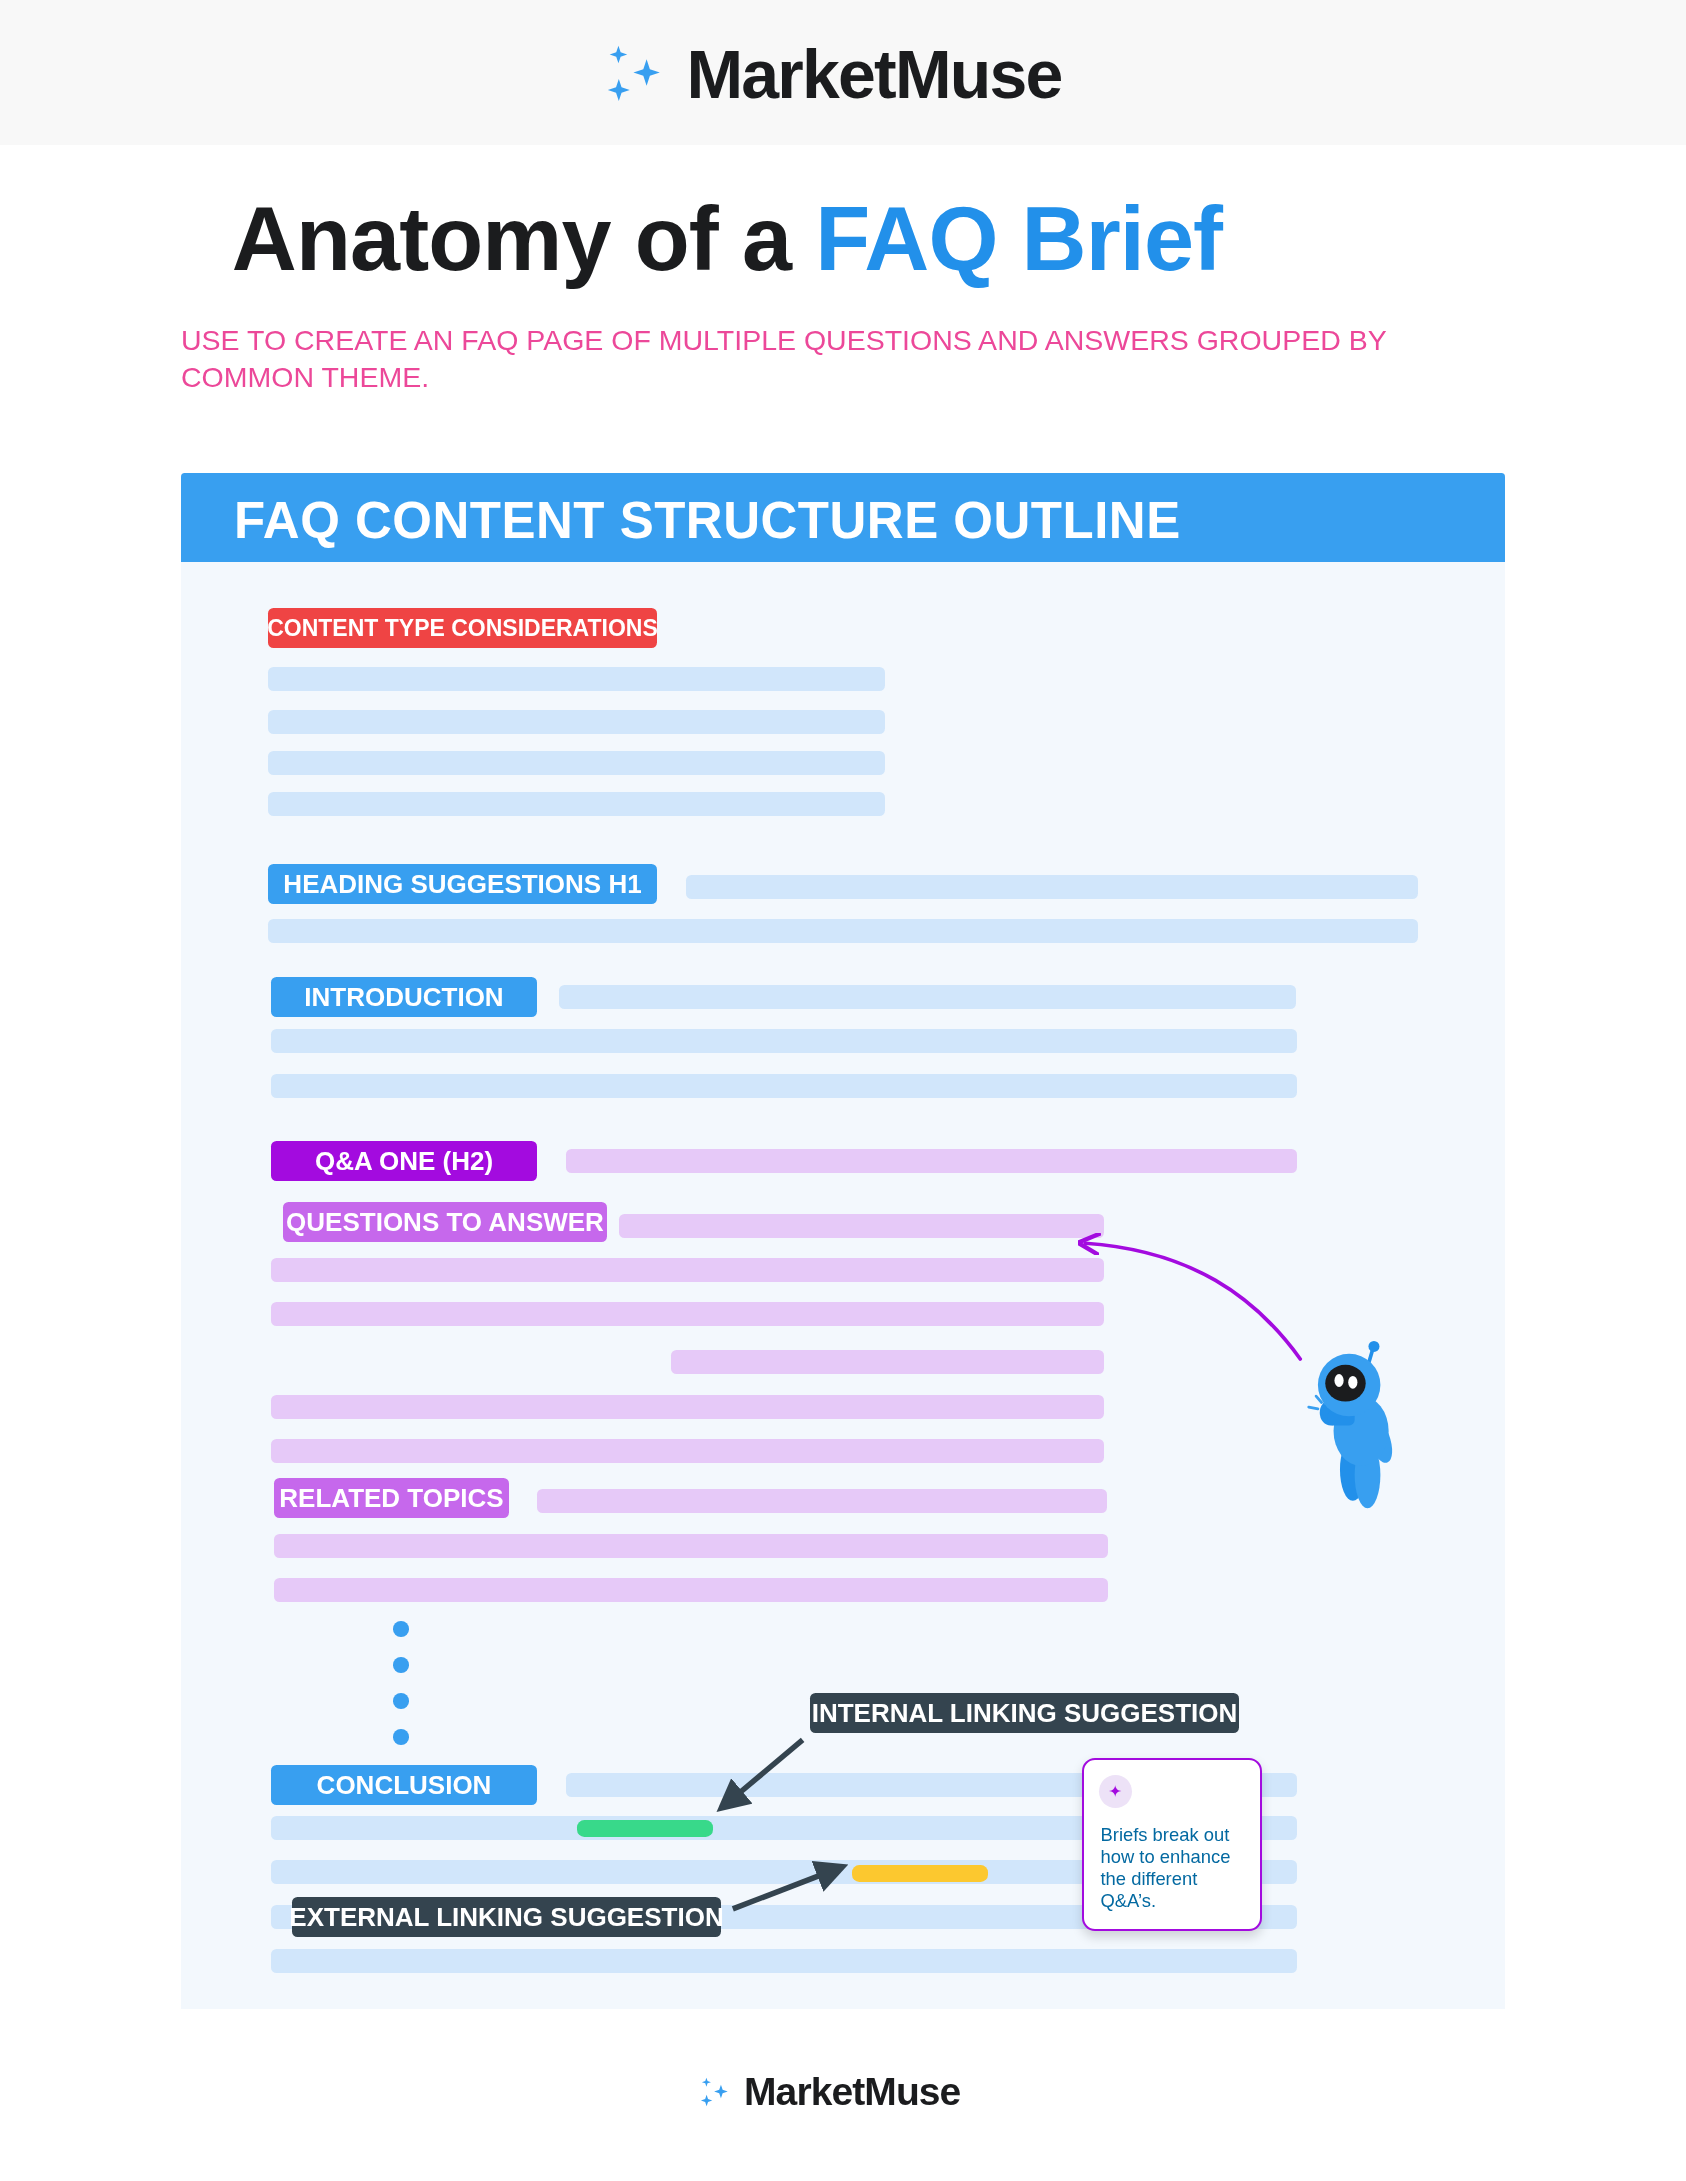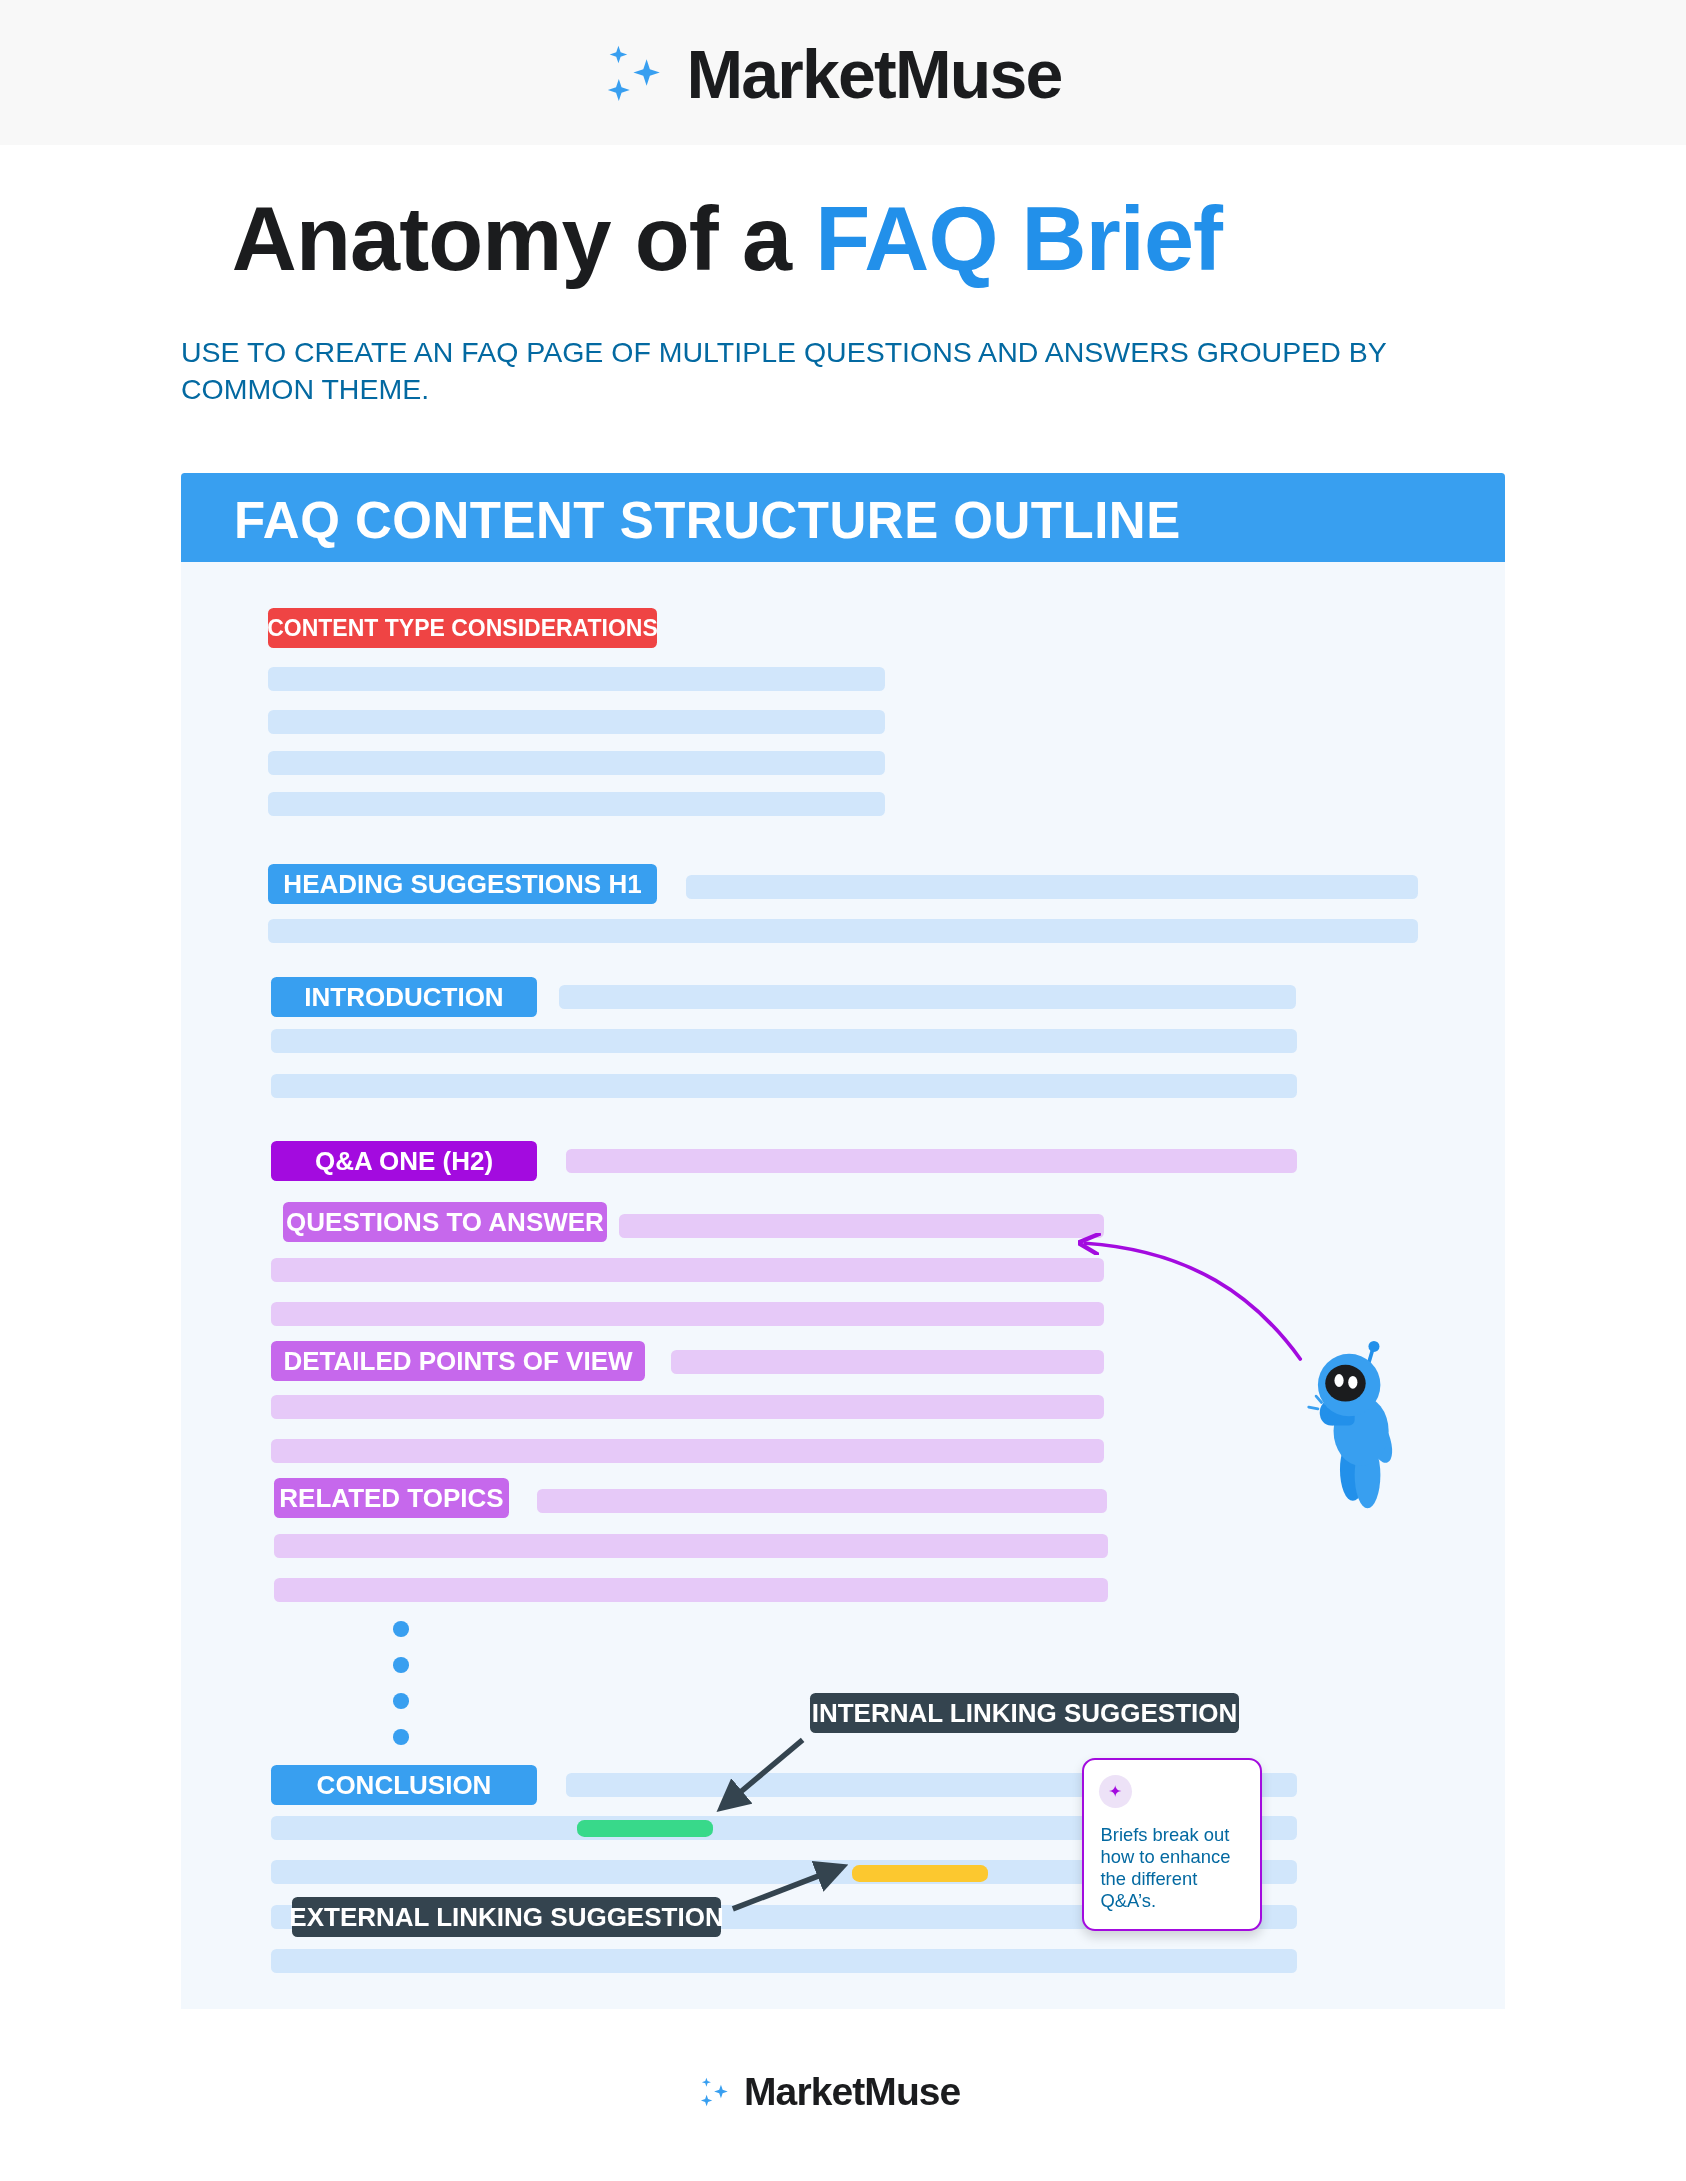--- a/index.html
+++ b/index.html
@@ -3,21 +3,21 @@
 <meta charset="utf-8">
 <style>
   html, body { margin:0; padding:0; }
   body { width:1686px; height:2182px; background:#ffffff; position:relative; overflow:hidden; font-family:"Liberation Sans", sans-serif; }
   .abs { position:absolute; }
   .header-band { left:0; top:0; width:1686px; height:145px; background:#f8f8f8; }
   .logo { display:flex; align-items:center; }
   .logo-text { font-weight:700; color:#1b1c1e; letter-spacing:-1.8px;text-align:right; }
   .title { left:0; width:1454px; top:188px; text-align:center; font-size:90px; font-weight:700; color:#1b1c1e; letter-spacing:-0.9px; }
   .title .accent { color:#2290ea; }
-  .subtitle { left:181px; top:334px; width:1286px; font-size:28.5px; line-height:37px; color:#0369a1; }
+  .subtitle { left:181px; top:322px; width:1286px; font-size:28.5px; line-height:37px; color:#ec4899; }
   .banner { left:181px; top:473px; width:1324px; height:89px; background:#389ff0; border-radius:3.7px 3.7px 0 0; }
   .banner-text { position:absolute; left:53px; top:18.4px; font-size:51px; font-weight:700; color:#ffffff; letter-spacing:0.5px; }
   .panel { left:181px; top:562px; width:1324px; height:1447px; background:#f3f8fd; }
   .tag { position:absolute; color:#fff; font-weight:700; font-size:26px; border-radius:5.5px; display:flex; align-items:center; justify-content:center; white-space:nowrap; }
   .tag-gray { background:#ef4444; font-size:23px; }
   .tag-blue { background:#389ff0; }
   .tag-purple-dark { background:#a30bdf; }
   .tag-purple { background:#c668ec; }
   .tag-dark { background:#34444f; }
   .bar { position:absolute; height:24px; border-radius:5.5px; }
@@ -69,21 +69,20 @@
   <div class="bar bar-blue" style="left:90px; top:512px; width:1026px;"></div>
 
   <div class="tag tag-purple-dark" style="left:90px; top:579px; width:266px; height:40px;">Q&amp;A ONE   (H2)</div>
   <div class="bar bar-purple" style="left:385px; top:587px; width:731px;"></div>
 
   <div class="tag tag-purple" style="left:102px; top:640px; width:324px; height:40px;">QUESTIONS TO ANSWER</div>
   <div class="bar bar-purple" style="left:438px; top:652px; width:485px;"></div>
   <div class="bar bar-purple" style="left:90px; top:696px; width:833px;"></div>
   <div class="bar bar-purple" style="left:90px; top:740px; width:833px;"></div>
 
-  <div class="tag tag-purple" style="left:90px; top:779px; width:374px; height:40px;">DETAILED POINTS OF VIEW</div>
   <div class="bar bar-purple" style="left:490px; top:788px; width:433px;"></div>
   <div class="bar bar-purple" style="left:90px; top:833px; width:833px;"></div>
   <div class="bar bar-purple" style="left:90px; top:877px; width:833px;"></div>
 
   <div class="tag tag-purple" style="left:93px; top:916px; width:235px; height:40px;">RELATED TOPICS</div>
   <div class="bar bar-purple" style="left:356px; top:927px; width:570px;"></div>
   <div class="bar bar-purple" style="left:93px; top:972px; width:834px;"></div>
   <div class="bar bar-purple" style="left:93px; top:1016px; width:834px;"></div>
 
   <div class="dot" style="left:212px; top:1059px;"></div>

